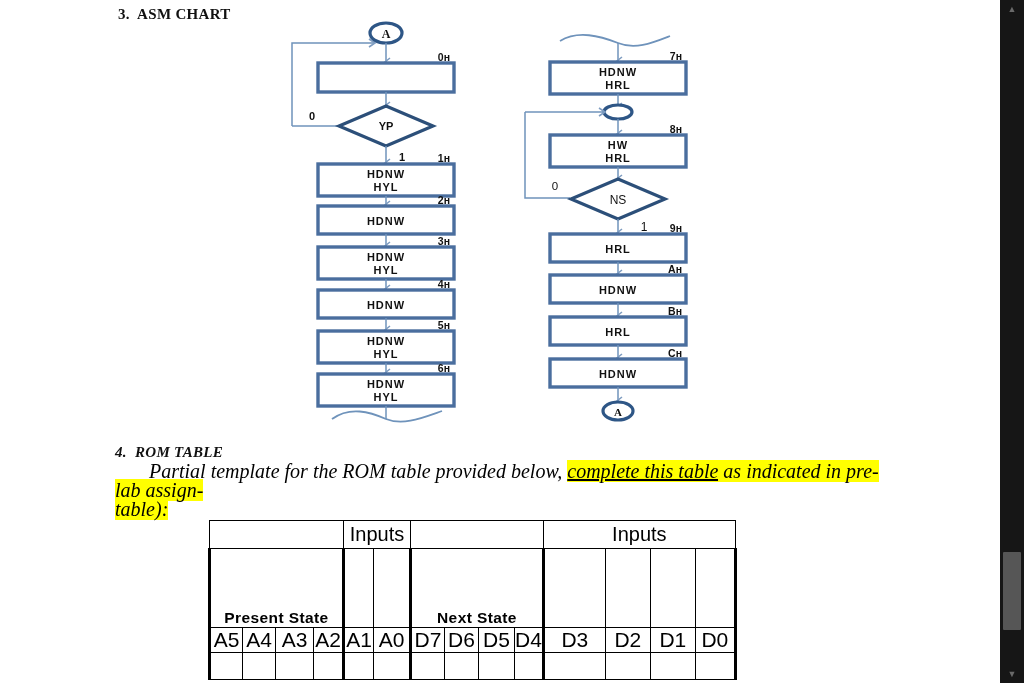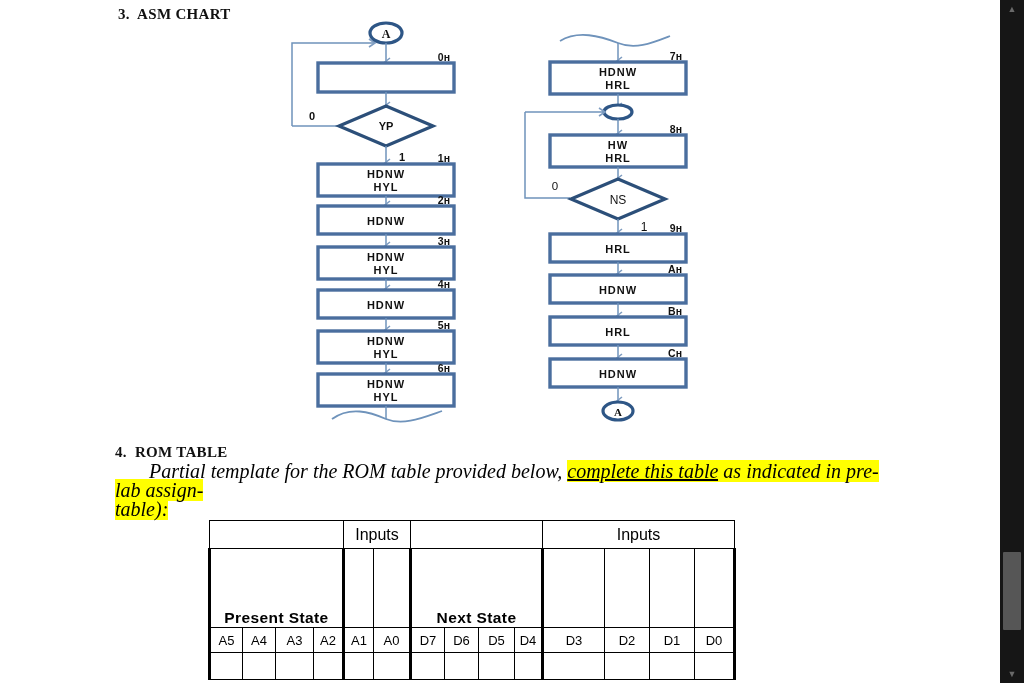--- a/index.html
+++ b/index.html
@@ -31,21 +31,21 @@
   .section-heading {
     position: absolute;
     font-family: "Liberation Serif", serif;
     font-weight: bold;
     font-size: 15px;
     letter-spacing: .3px;
     color: #111;
     white-space: pre;
   }
   #heading-asm { left: 118px; top: 6px; }
-  #heading-rom { left: 115px; top: 444px; }
+  #heading-rom { left: 115px; top: 444px; font-style: italic; }
 
   
   #rom-paragraph {
     position: absolute;
     left: 115px;
     top: 462px;
     width: 765px;
     font-family: "Liberation Serif", serif;
     font-style: italic;
     font-size: 20px;
@@ -84,39 +84,39 @@
     padding: 0;
     text-align: center;
     vertical-align: bottom;
     font-weight: normal;
     background: #ffffff;
   }
   
   tr.group-row td { height: 27px; vertical-align: middle; }
   td.grp-label {
     font-weight: bold;
-    font-size: 16px;
+    font-size: 20px;
     border: 2.2px solid #000;
     border-bottom: 1.8px solid #000;
   }
   td.grp-blank {
     border: none;
     background: transparent;
   }
   
   tr.tall-row td { height: 78px; vertical-align: bottom; font-weight: bold; }
   td.span-label {
     font-size: 15.5px;
     text-align: left;
     padding-left: 7px;
     padding-bottom: 2px;
     letter-spacing: .4px;
   }
   
-  tr.sig-row td { height: 24px; vertical-align: middle; font-size: 13px; }
+  tr.sig-row td { height: 24px; vertical-align: middle; font-size: 21px; }
   
   tr.data-row td { height: 26px; }
 
   
   .bl-thick { border-left-width: 3px !important; }
   .br-thick { border-right-width: 3px !important; }
 
   
   #scrollbar {
     position: absolute;

